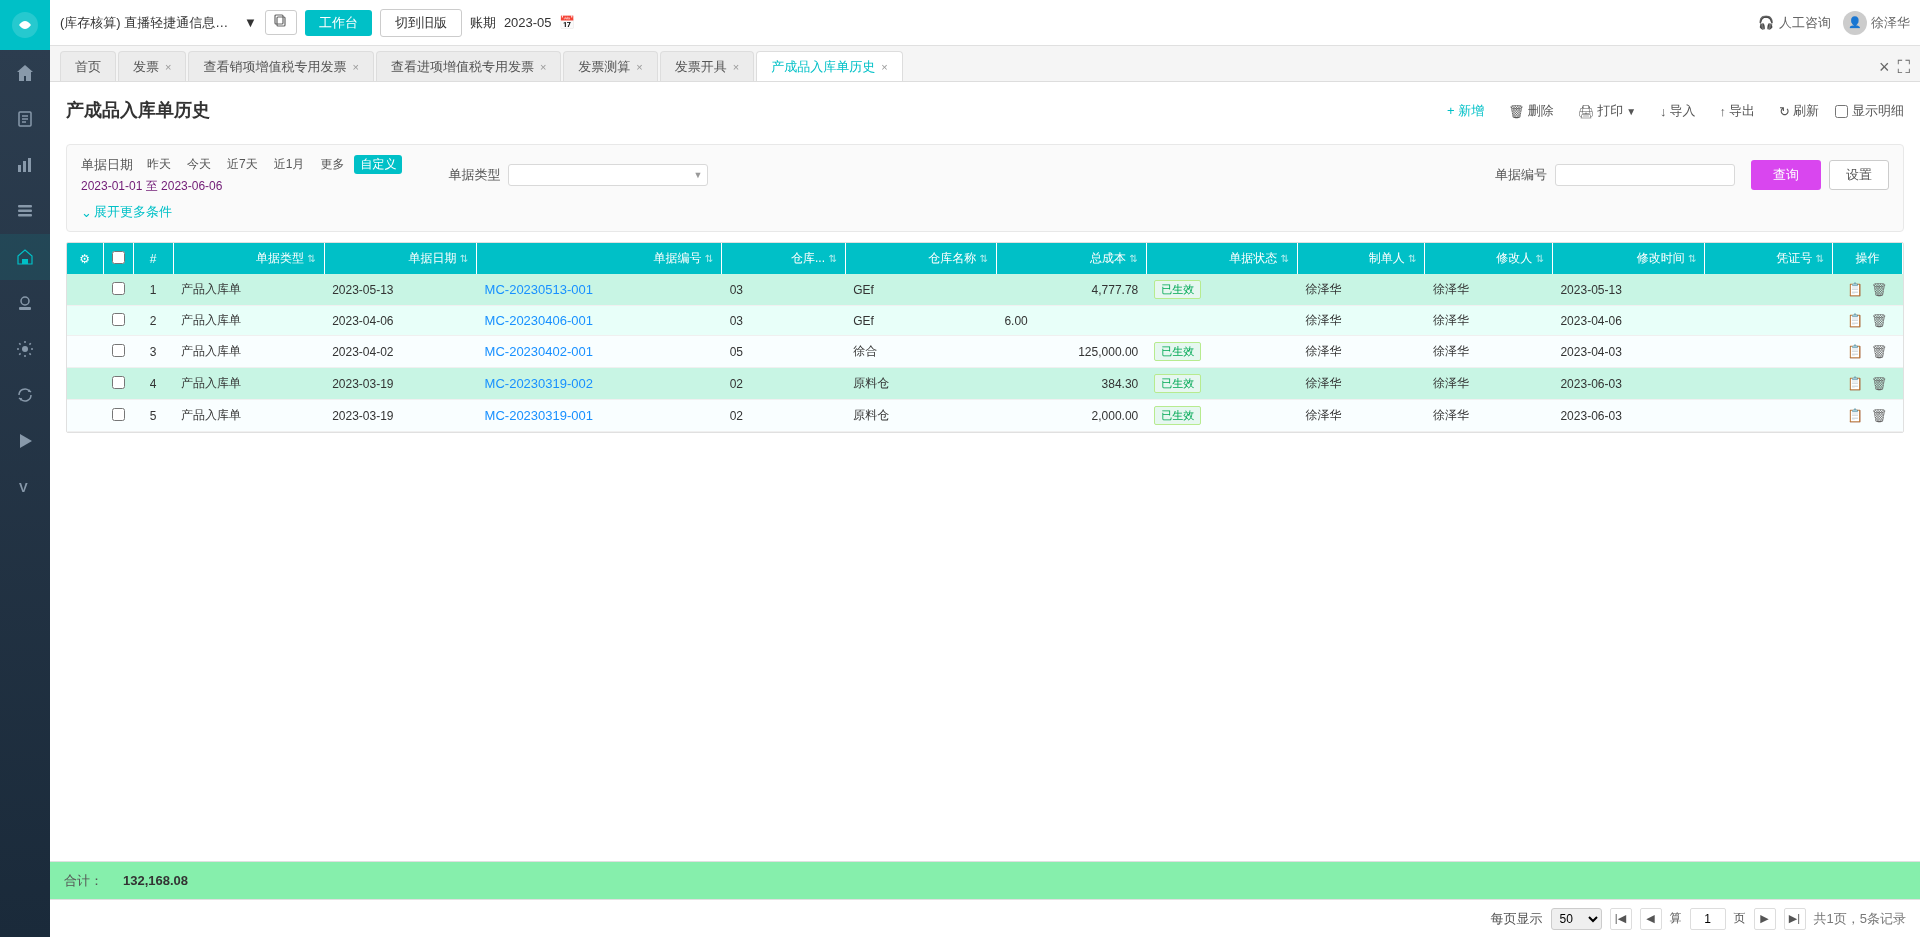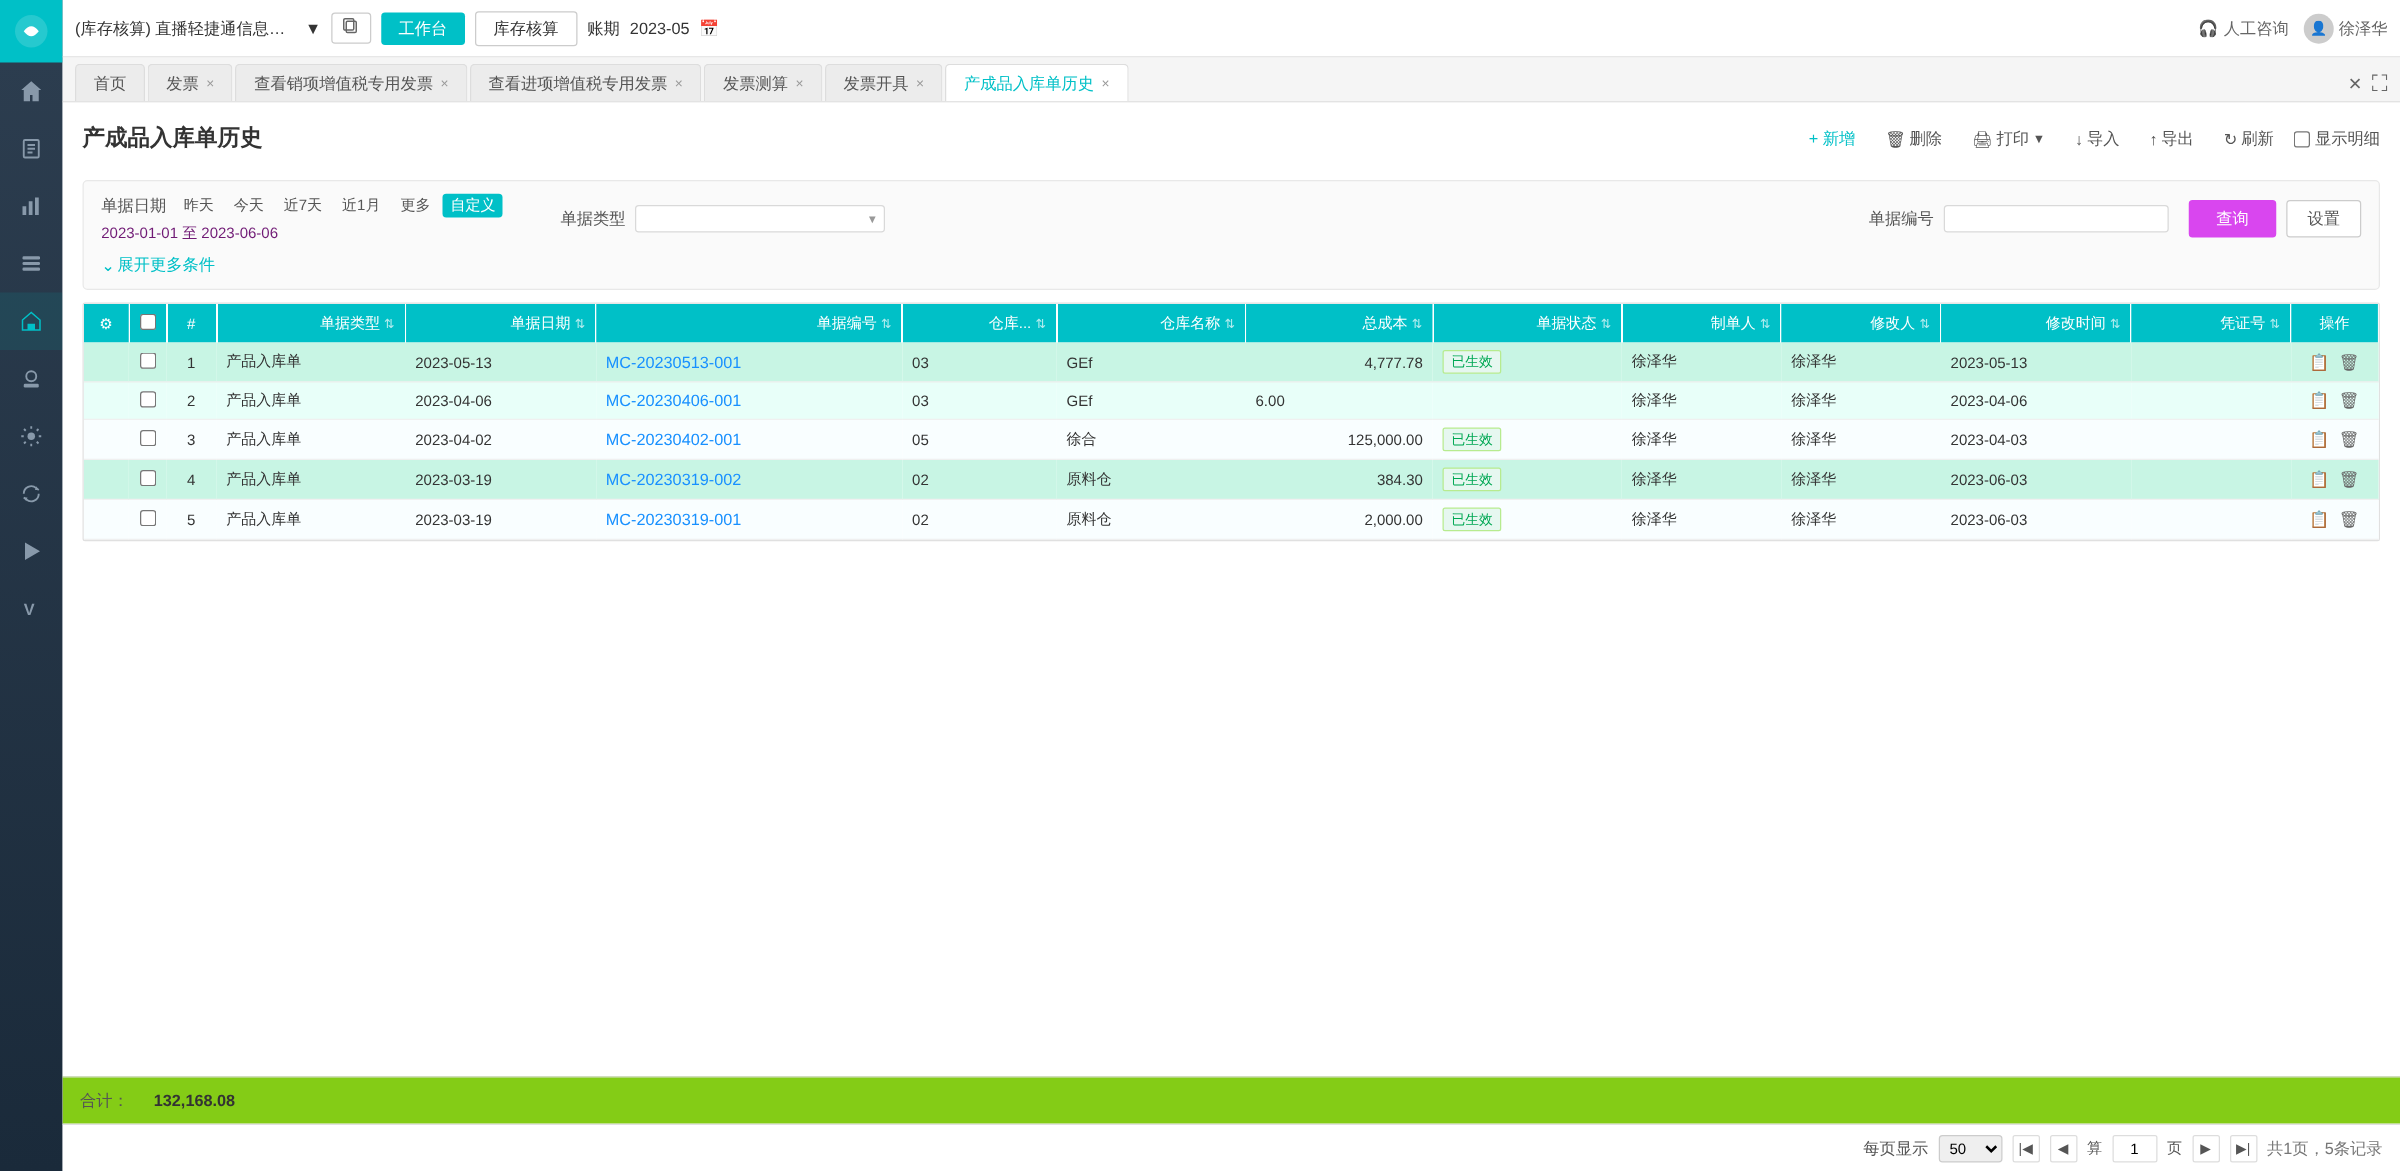--- a/index.html
+++ b/index.html
@@ -72,21 +72,21 @@
     .status-active { background: #e6f7f0; color: #00a854; border: 1px solid #b7eb8f; }
     .col-num { width: 40px; text-align: center; }
     .col-check { width: 30px; text-align: center; }
     .col-action { width: 70px; text-align: center; }
     .action-icon { cursor: pointer; color: #666; font-size: 13px; margin: 0 2px; }
 
     
     .th-setting { width: 36px; text-align: center; cursor: pointer; }
 
     
-    .footer-bar { height: 38px; border-top: 1px solid #e0e0e0; display: flex; align-items: center; padding: 0 14px; background: #84cc16; flex-shrink: 0; gap: 20px; }
+    .footer-bar { height: 38px; border-top: 1px solid #e0e0e0; display: flex; align-items: center; padding: 0 14px; background: #86efac; flex-shrink: 0; gap: 20px; }
     .footer-total-label { font-size: 13px; color: #555; }
     .footer-total-value { font-size: 13px; color: #333; font-weight: bold; }
 
     
     .pagination-bar { height: 38px; border-top: 1px solid #e0e0e0; display: flex; align-items: center; justify-content: flex-end; padding: 16px 14px; background: #fff; flex-shrink: 0; gap: 8px; font-size: 12px; color: #555; }
     .page-size-select { border: 1px solid #ccc; border-radius: 3px; padding: 2px 4px; font-size: 12px; }
     .page-btn { width: 22px; height: 22px; border: 1px solid #ddd; background: white; cursor: pointer; display: flex; align-items: center; justify-content: center; border-radius: 2px; font-size: 11px; color: #555; }
     .page-input { width: 36px; height: 22px; border: 1px solid #ddd; border-radius: 2px; text-align: center; font-size: 12px; }
     .page-info { color: #777; }
 
@@ -182,21 +182,21 @@
       <span class="topbar-company-name">(库存核算) 直播轻捷通信息技术股份...</span>
       <span>▼</span>
     </div>
     <button class="topbar-btn" style="background:white;border:1px solid #ccc;padding:3px 8px;">
       <svg width="14" height="14" viewBox="0 0 14 14" fill="#666">
           <rect x="3" y="3" width="8" height="9" rx="1" stroke="#666" stroke-width="1.2" fill="none"></rect>
           <rect x="1" y="1" width="8" height="9" rx="1" stroke="#666" stroke-width="1.2" fill="none" stroke-dasharray=""></rect>
         </svg>
     </button>
     <button class="topbar-btn btn-work">工作台</button>
-    <button class="topbar-btn btn-switch">库存核算</button>
+    <button class="topbar-btn btn-switch">切到旧版</button>
     <div class="topbar-period">
       <span>账期</span>
       <span style="margin-left:4px;">2023-05</span>
       <span style="margin-left:4px;">📅</span>
     </div>
     <div class="topbar-right">
       <div class="topbar-icon">
         <span>🎧</span>
         <span>人工咨询</span>
       </div>

